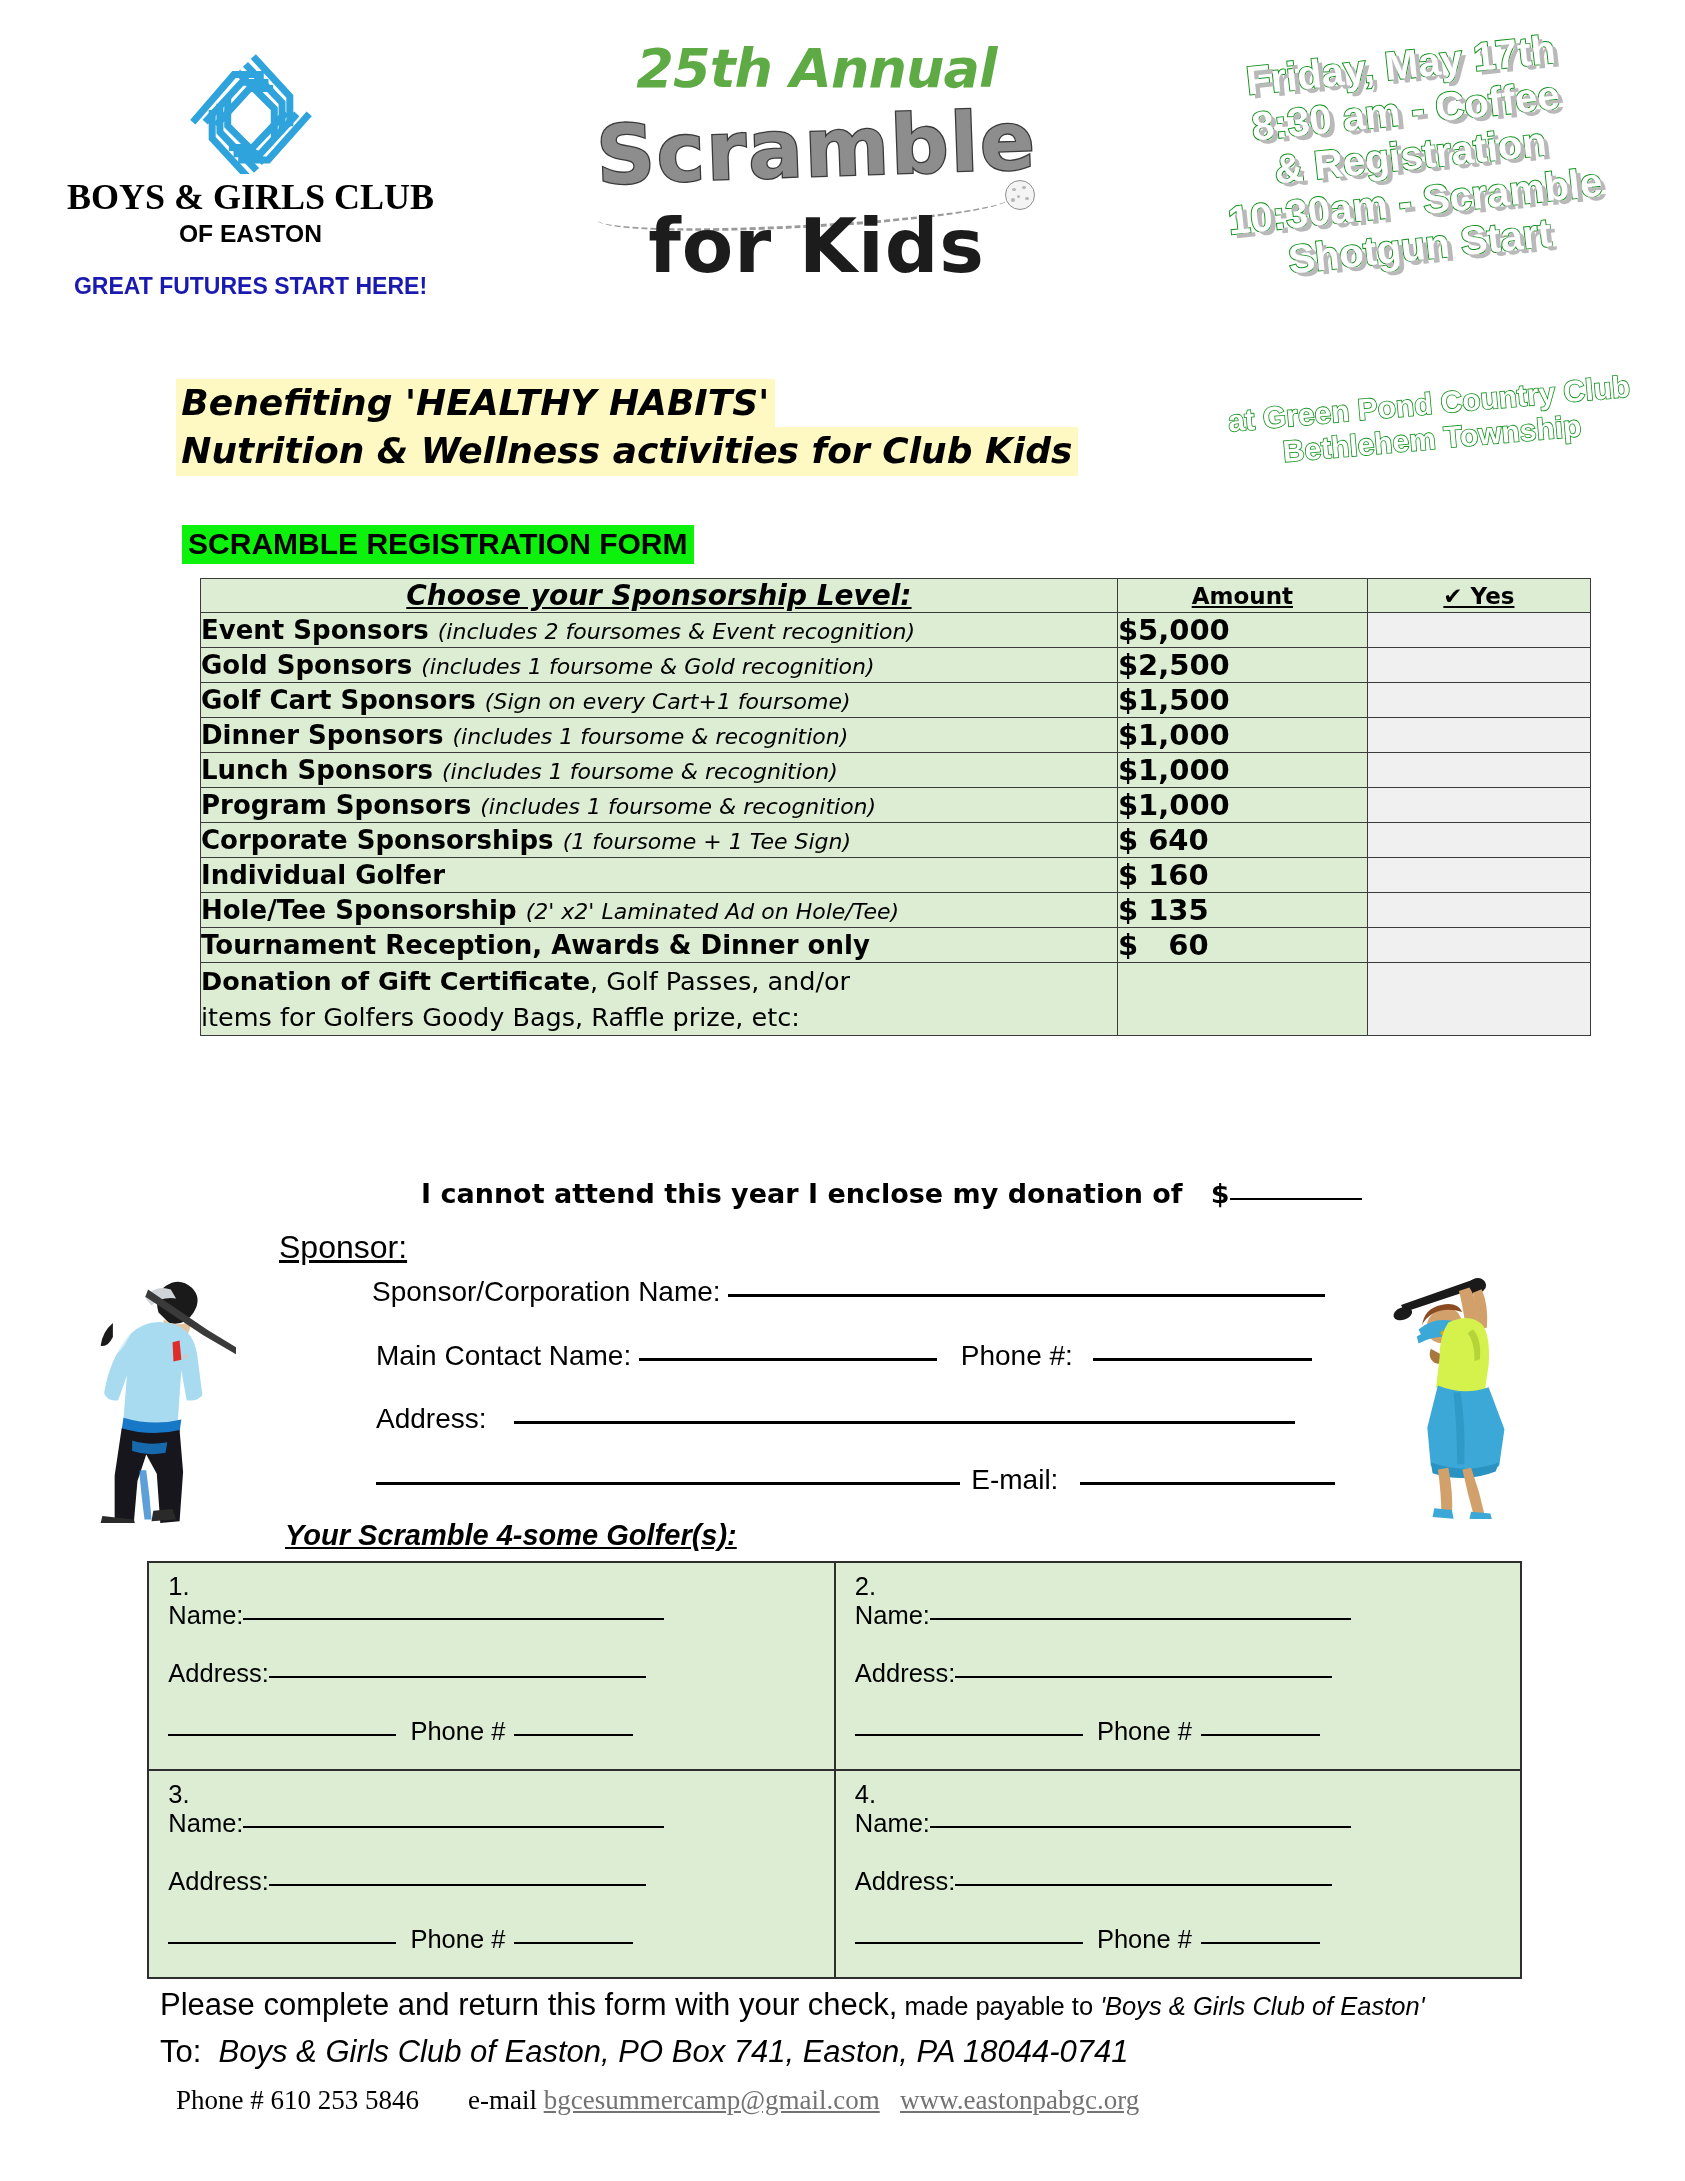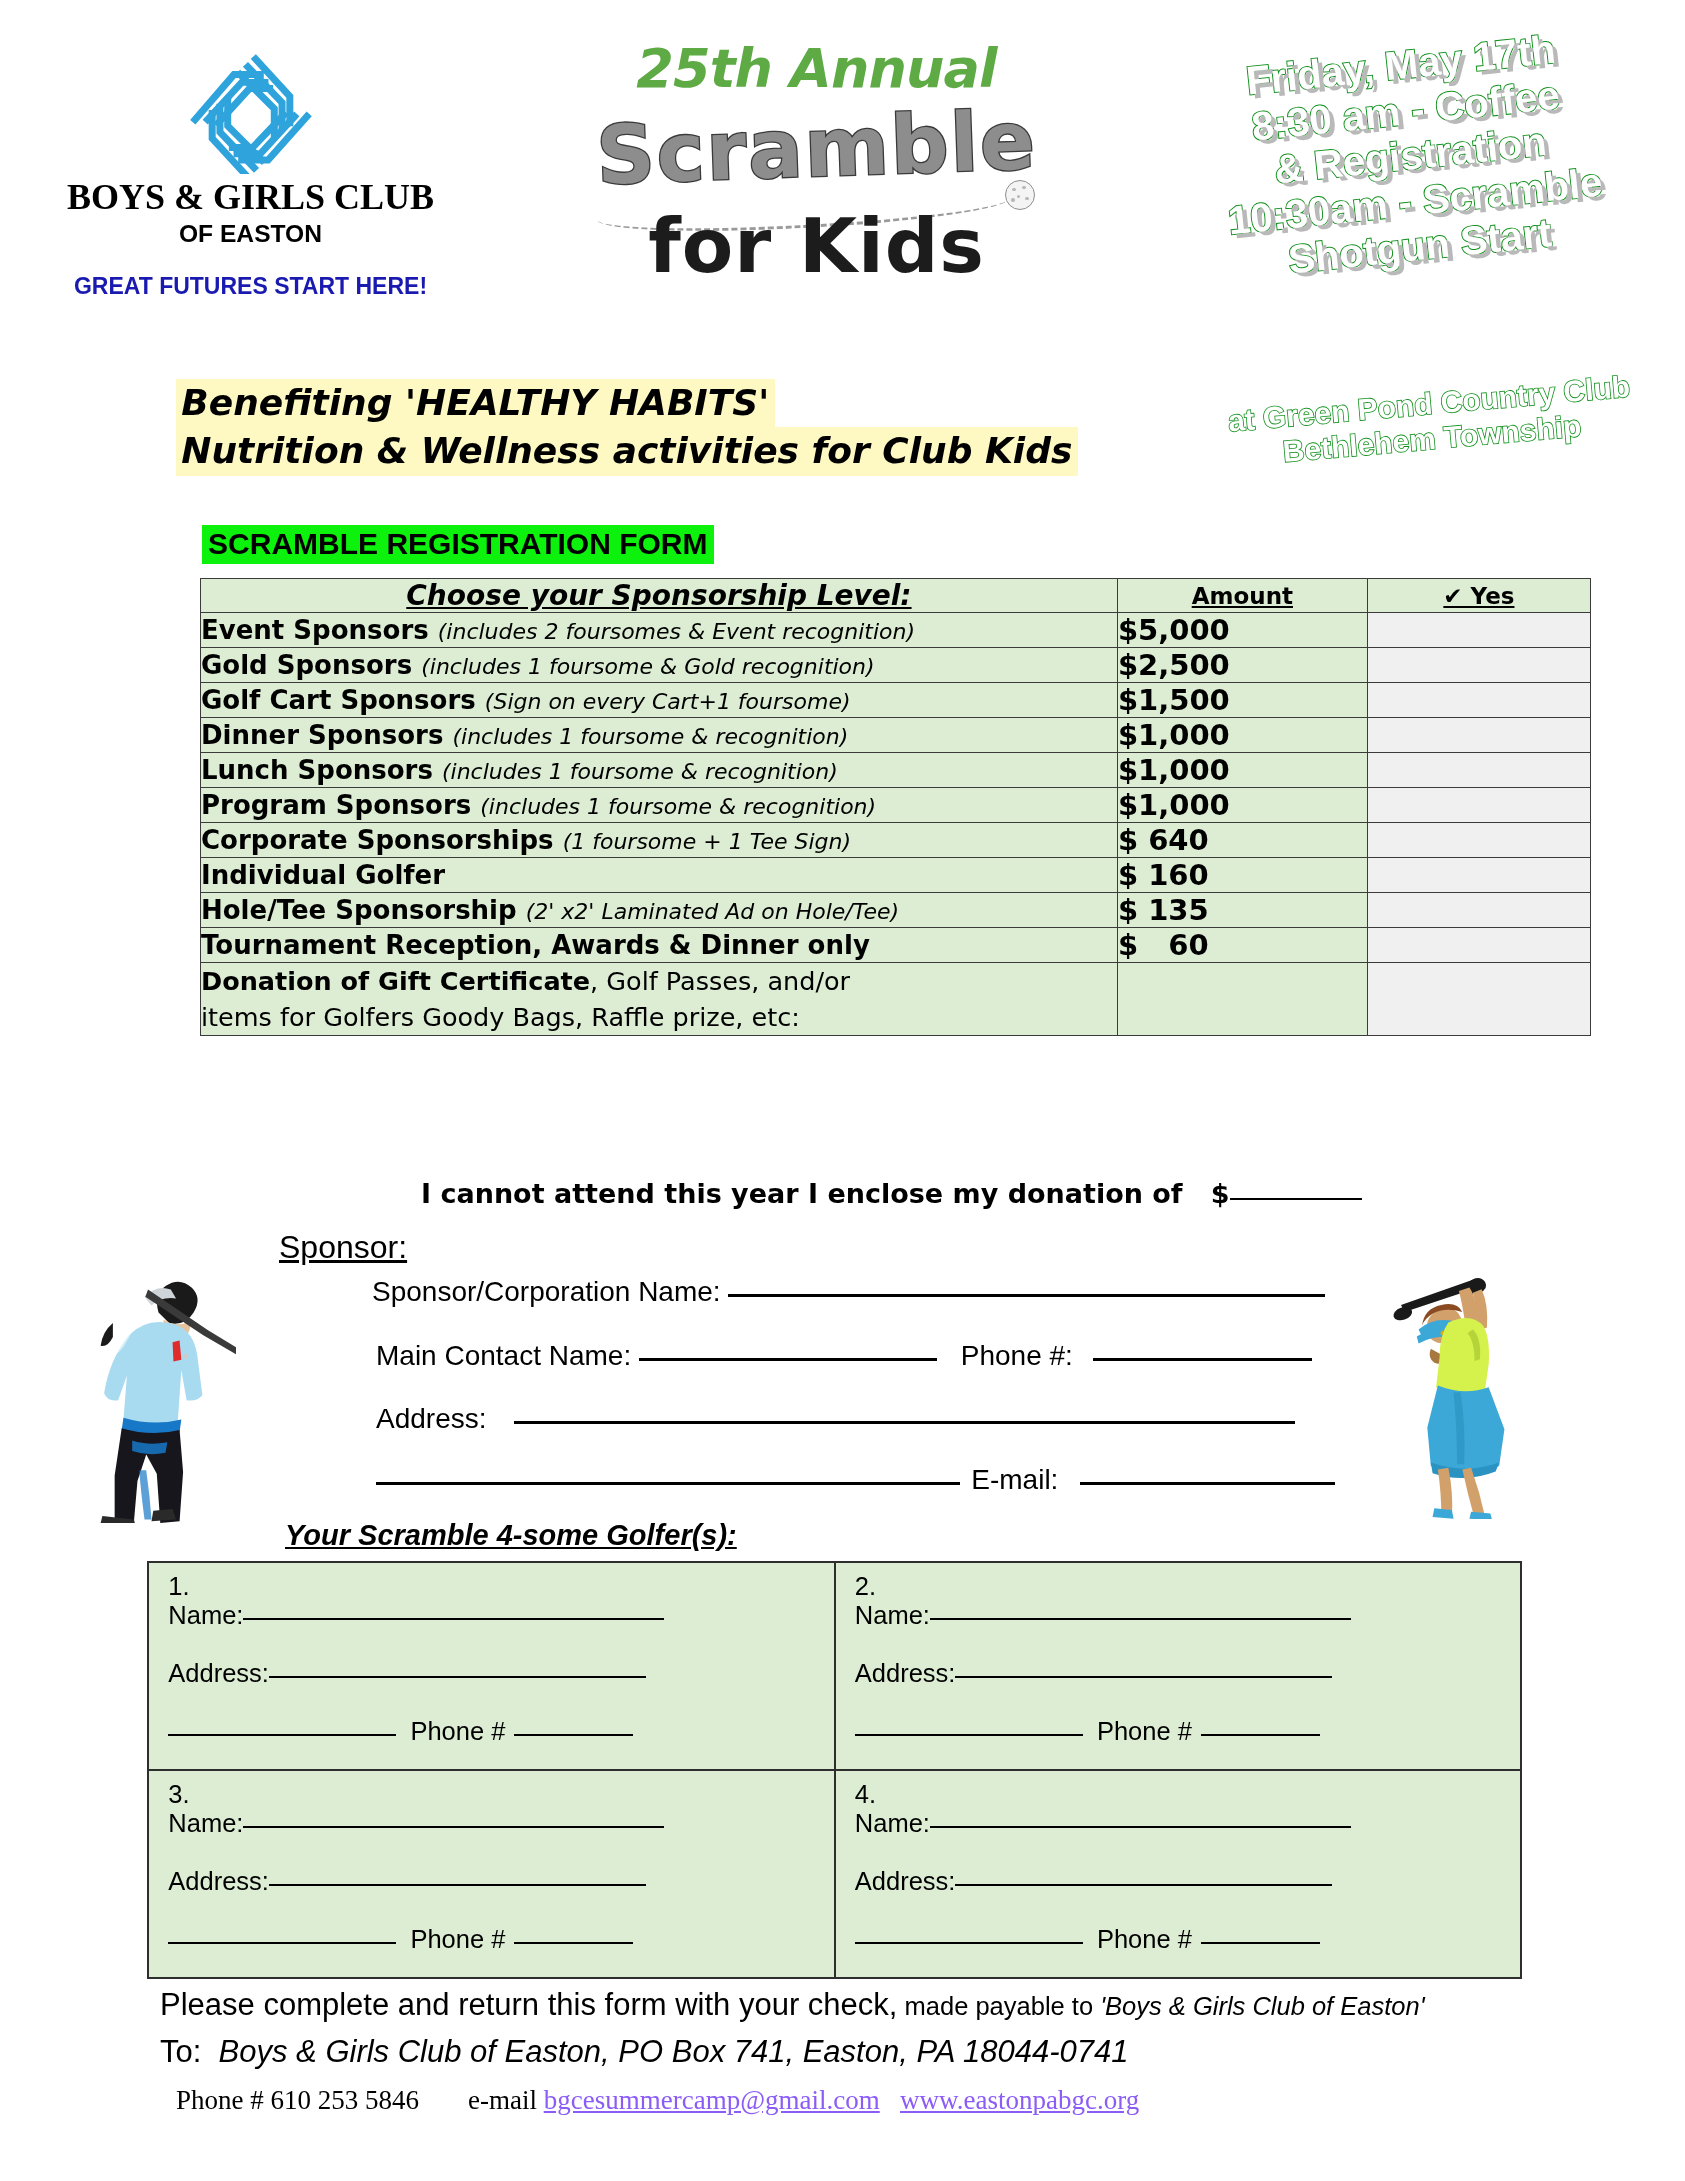--- a/index.html
+++ b/index.html
@@ -174,21 +174,20 @@
   .form-title {
     position: absolute;
     left: 182px; top: 525px;
     display: table;
     font-family: "Liberation Sans", sans-serif;
     font-weight: bold;
     font-size: 30px;
     background: #0cf20c;
     padding: 1.8px 6.1px 3.5px 6.1px;
     white-space: nowrap;
-    margin-left: 20px;
   }
 
   
   .sponsor-table {
     position: absolute;
     left: 200px; top: 578px;
     width: 1391px;
     border-collapse: collapse;
     background: #dcedd3;
   }
@@ -346,21 +345,21 @@
     white-space: nowrap;
   }
   .foot2 .ital { font-style: italic; }
   .foot3 {
     position: absolute; left: 176px; top: 98px;
     font-family: "Liberation Serif", serif;
     font-size: 27px;
     white-space: nowrap;
   }
   .foot3 a, .foot3 .lnk {
-    color: #8b5cf6;
+    color: #737373;
     text-decoration: underline;
   }
   .foot-gap { display: inline-block; width: 49px; }
 </style>
 </head>
 <body>
 
 <div class="header">
 
   <div class="logo-block">

